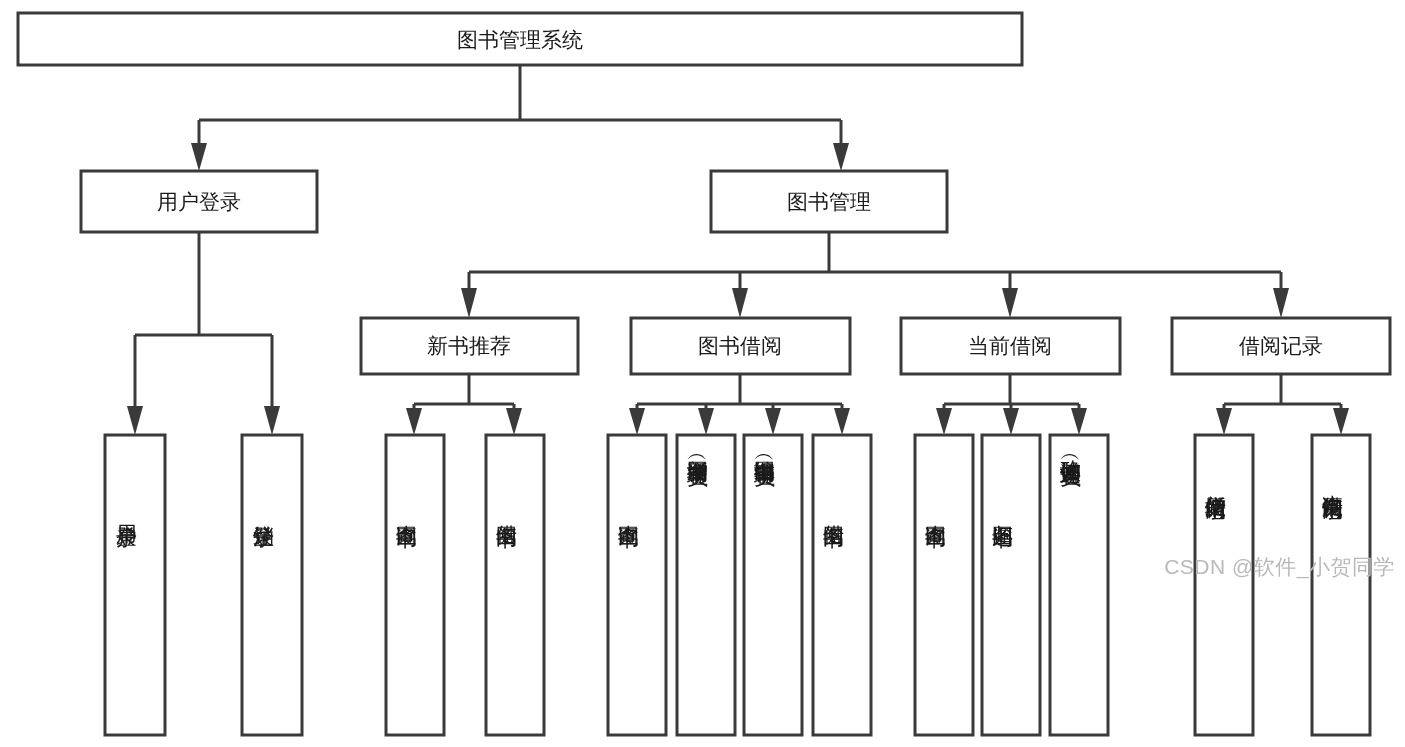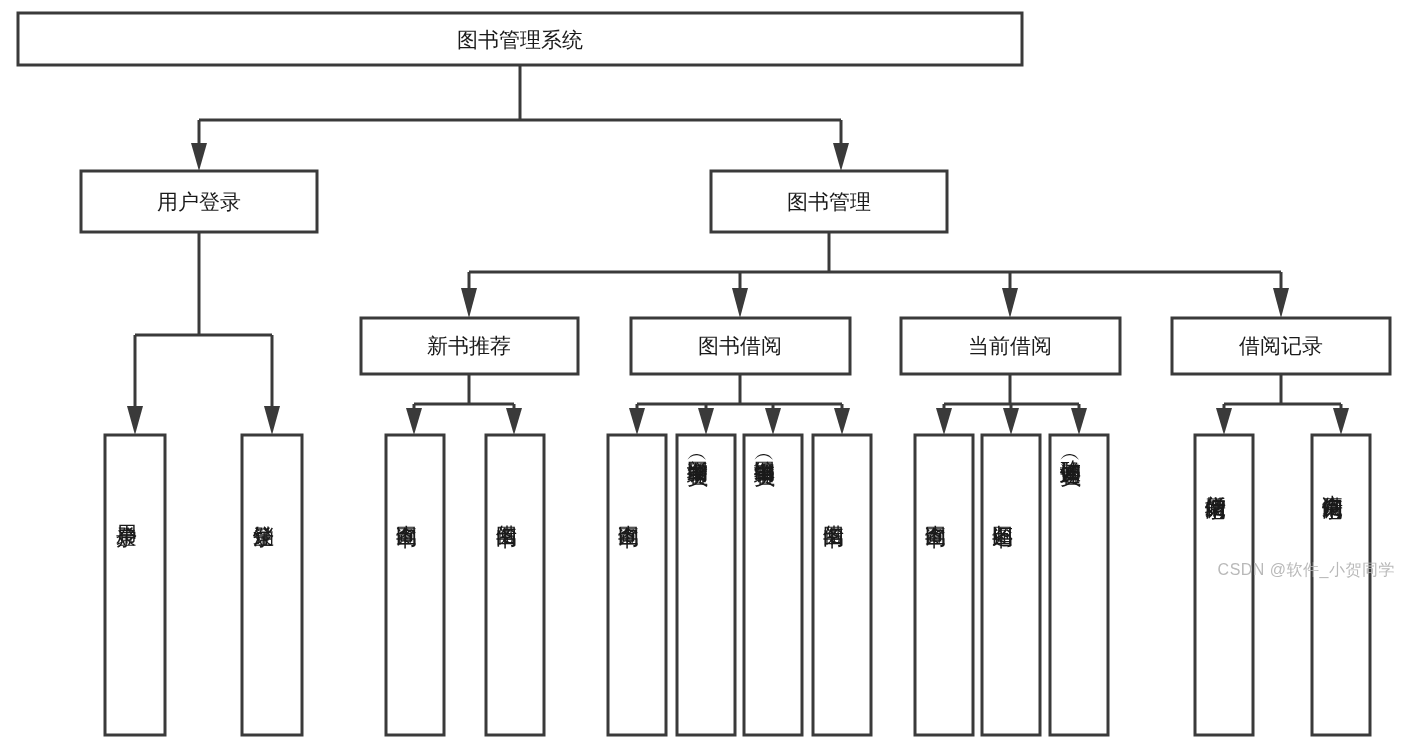--- a/index.html
+++ b/index.html
@@ -58,21 +58,21 @@
     text-align: start;
     white-space: nowrap;
     letter-spacing: 1px;
     pointer-events: none;
   }
   .watermark {
     position: absolute;
     right: 10px;
     bottom: 4px;
     font-family: "Liberation Sans", "DejaVu Sans", sans-serif;
-    font-size: 16px;
+    font-size: 21px;
     color: #b9b9b9;
     white-space: nowrap;
     letter-spacing: 0.5px;
   }
 </style>
 </head>
 <body>
 
 <div id="diagram-root">
 

